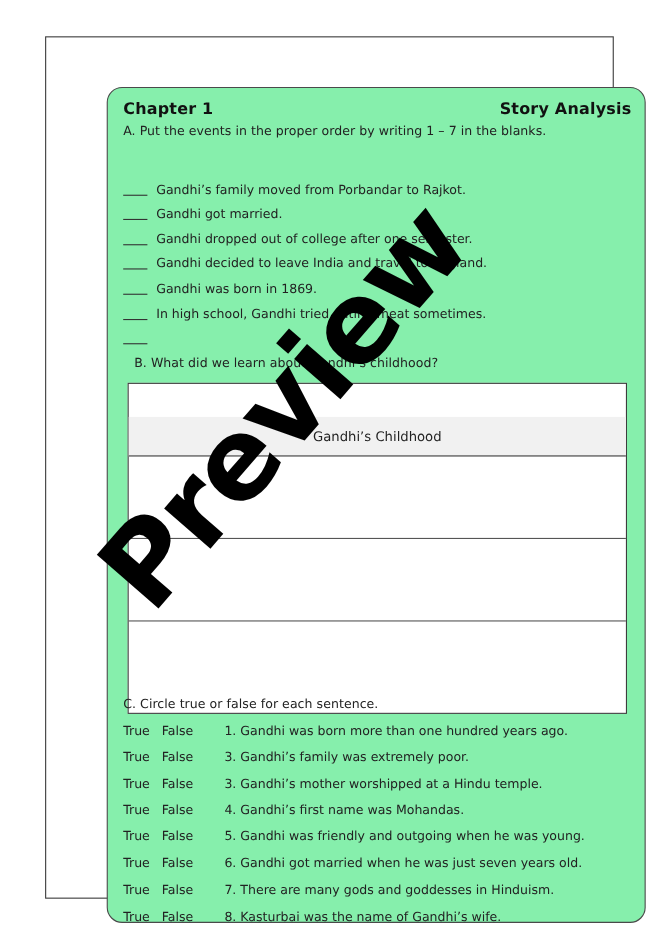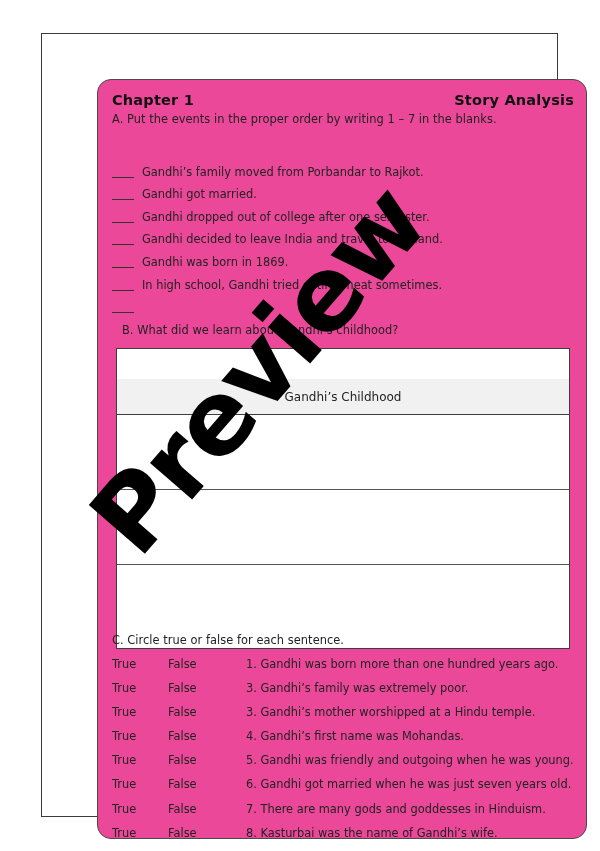--- a/index.html
+++ b/index.html
@@ -31,21 +31,21 @@
   
   #worksheet-box {
     position: absolute;
     left: 55px;
     top: 45px;
     width: 490px;
     height: 760px;
     border: 1.3px solid #4a4a4a;
     border-radius: 14px;
     box-sizing: border-box;
-    background: #ec4899;
+    background: #86efac;
   }
 
   
   #header-row {
     position: absolute;
     left: 14px;
     top: 12px;
     width: 462px;
     display: flex;
     justify-content: space-between;
@@ -134,21 +134,20 @@
     top: 577px;
     width: 462px;
   }
   .tf-row {
     display: flex;
     align-items: baseline;
     height: 24.1px;
     font-size: 11.4px;
     color: #222222;
     white-space: nowrap;
-    gap: 21px;
   }
   .tf-true  { width: 35px; flex: 0 0 35px; }
   .tf-false { width: 57px; flex: 0 0 57px; }
   .tf-text  { flex: 1 1 auto; }
 
   
   #preview-watermark {
     position: absolute;
     left: 112px;
     top: 478px;

